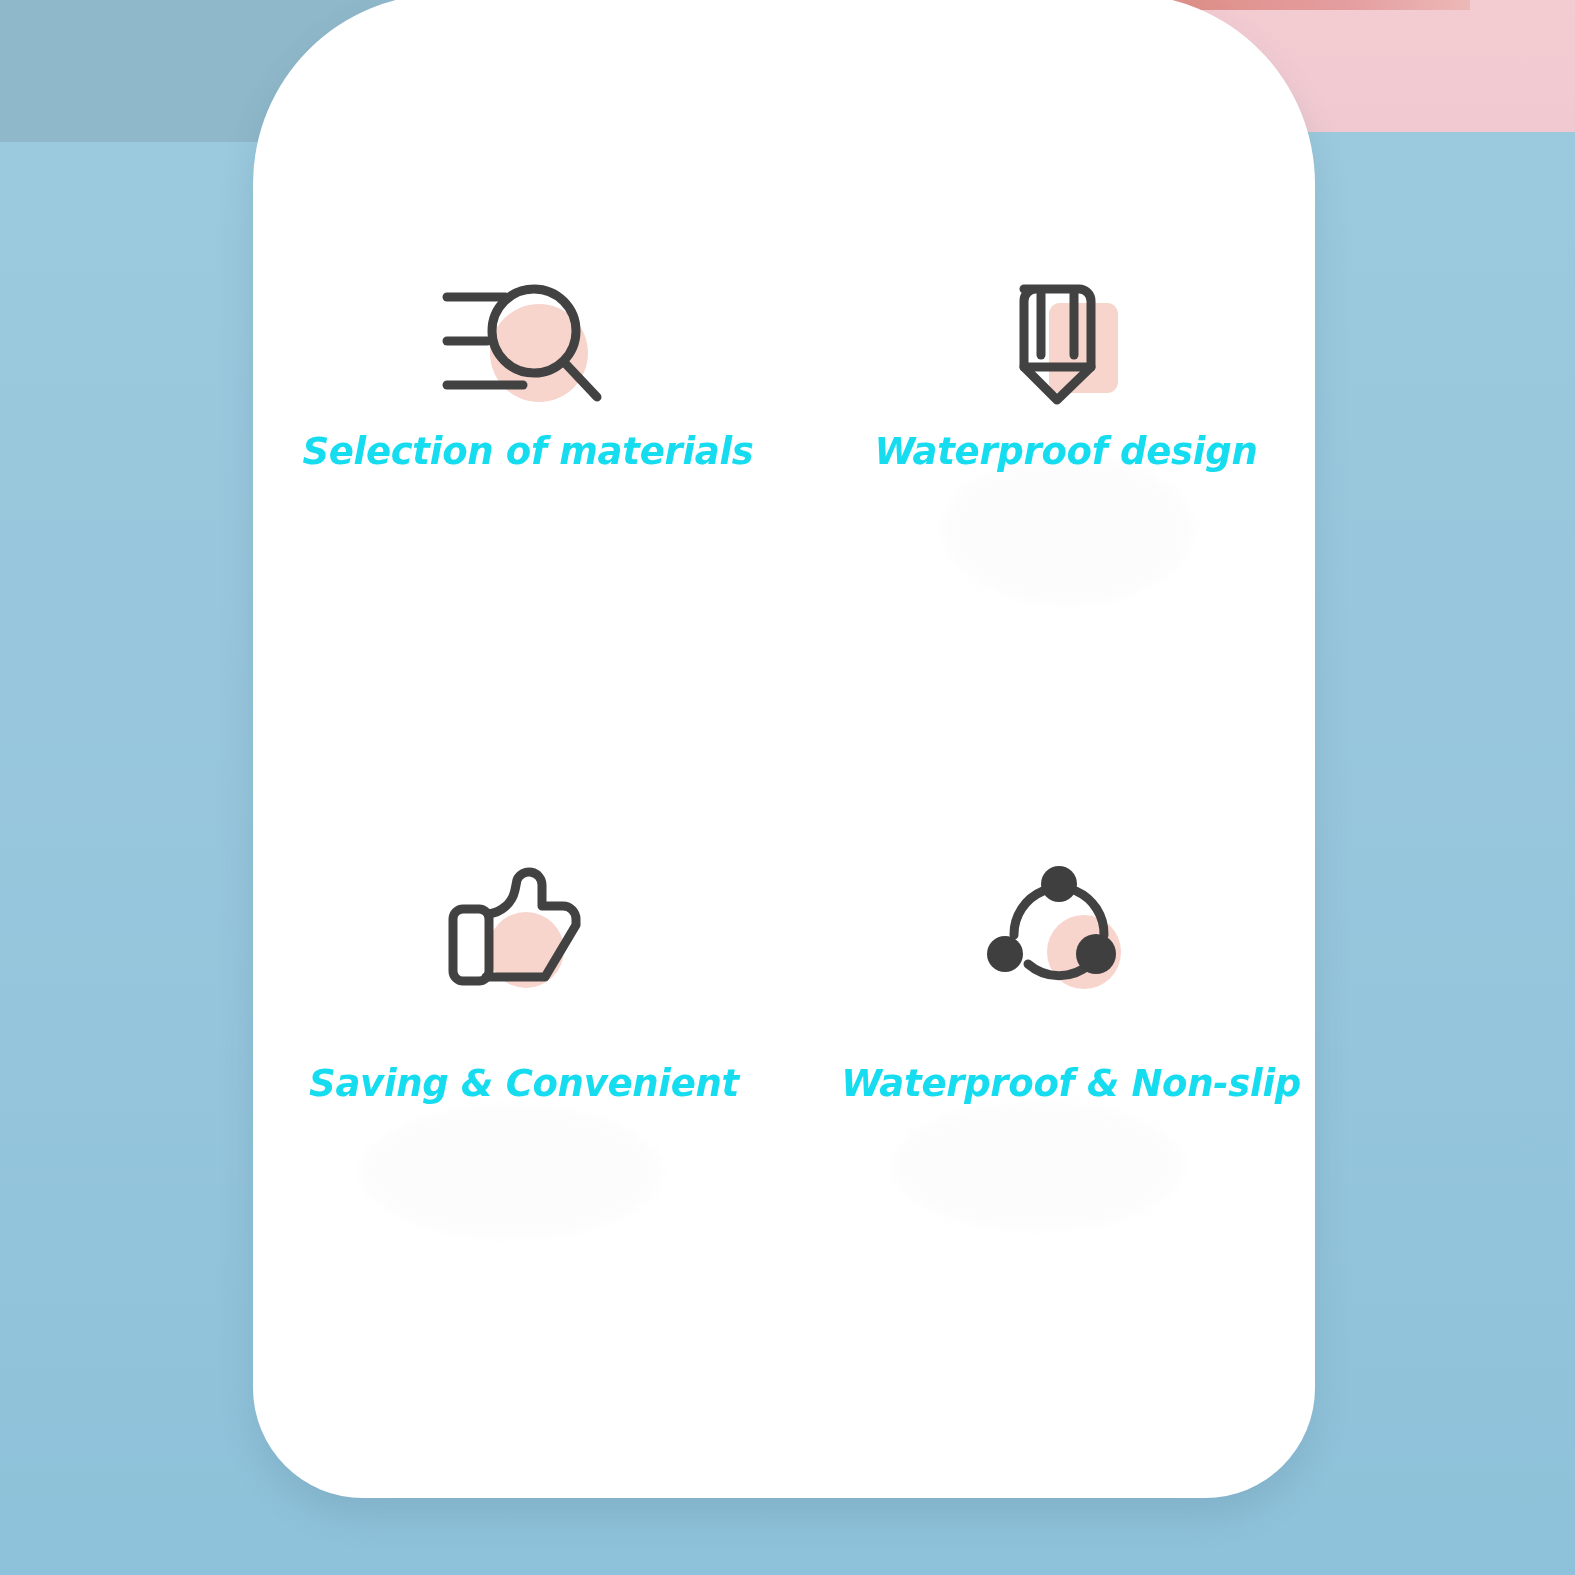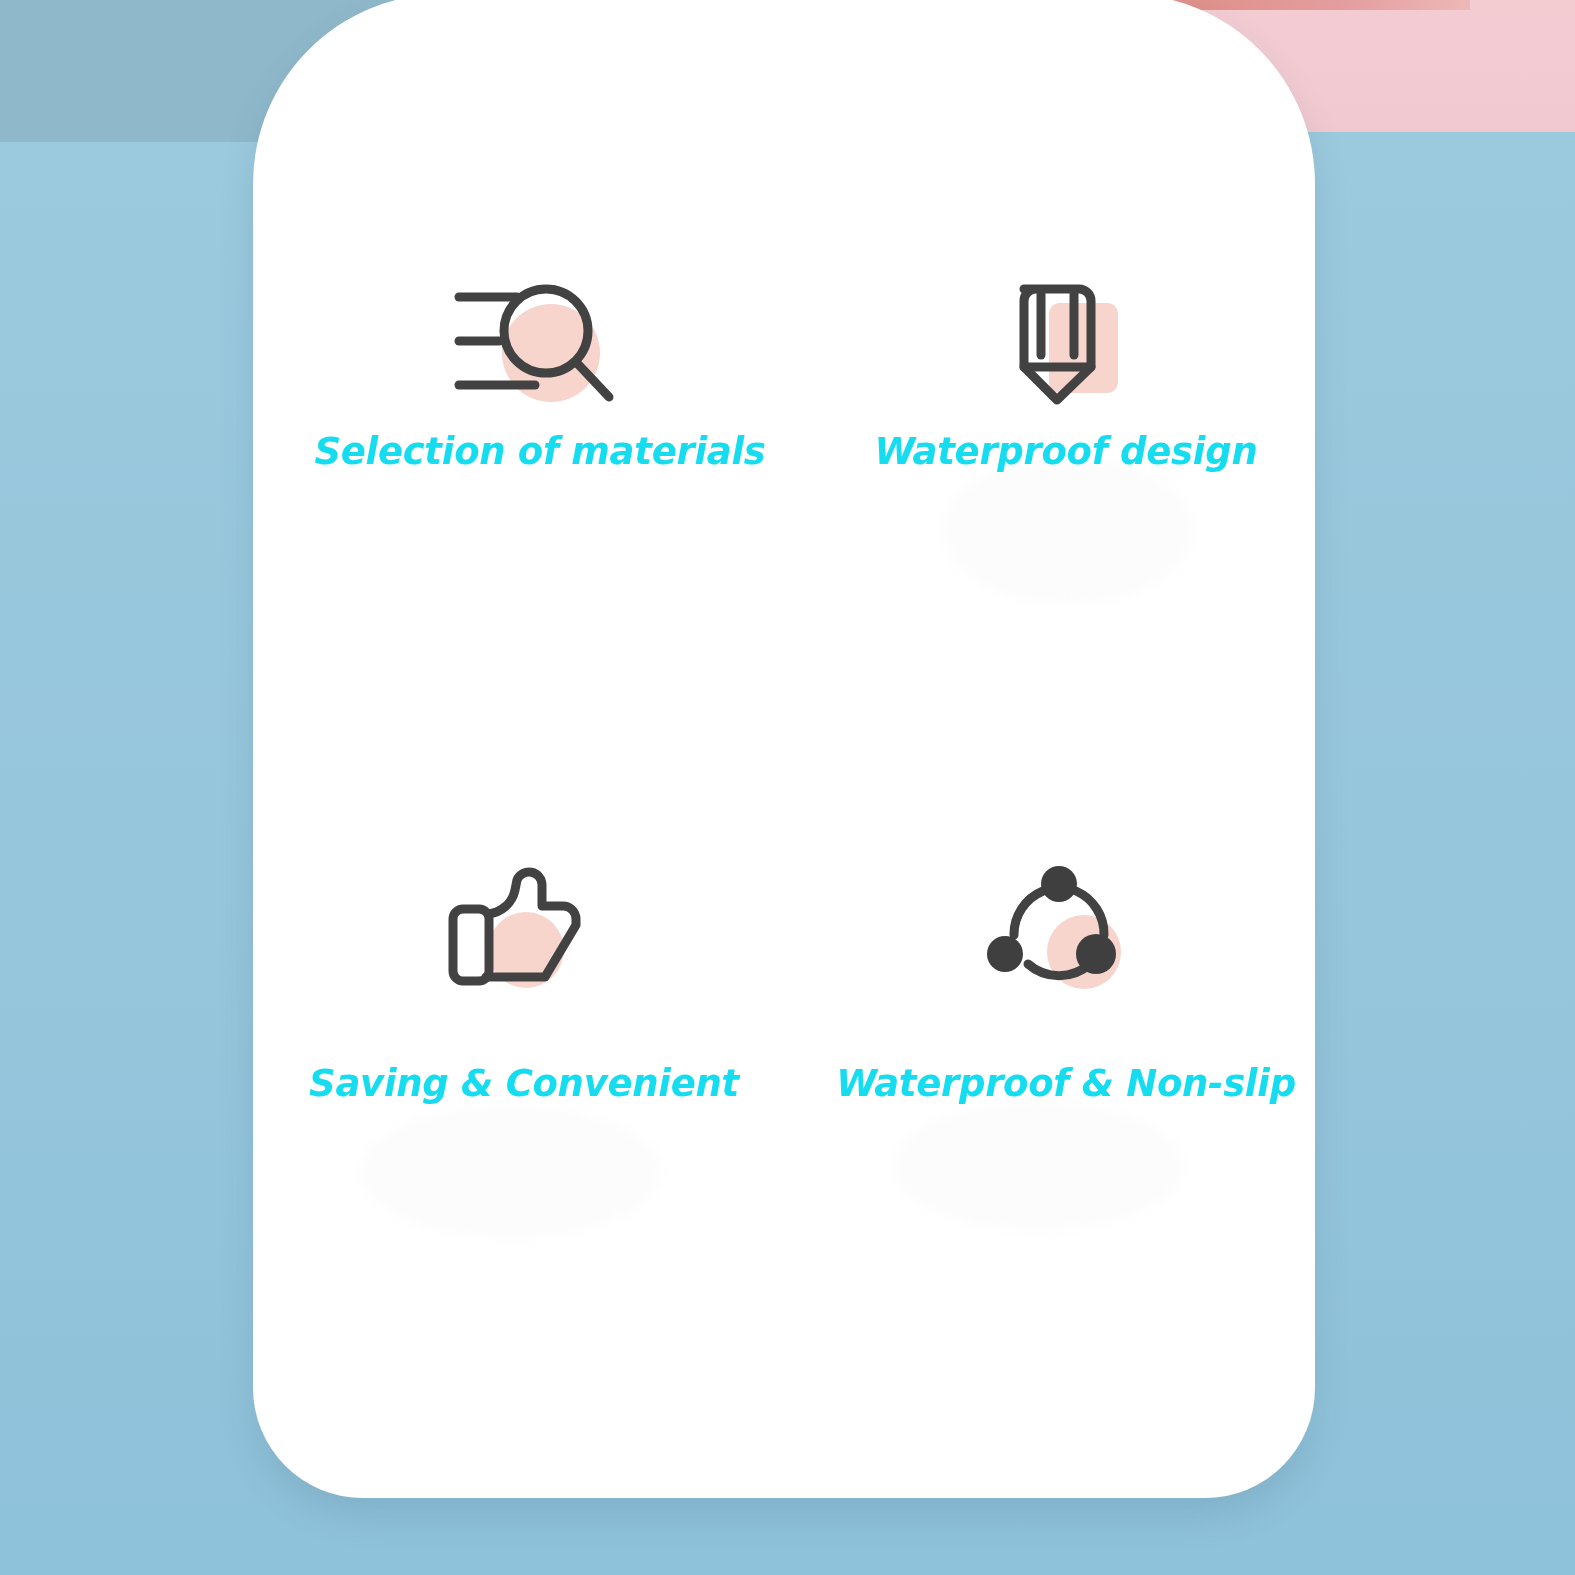--- a/index.html
+++ b/index.html
@@ -78,24 +78,24 @@
     top: 0;
     width: 1062px;
     height: 1504px;
   }
 
   .feature {
     position: absolute;
     width: 470px;
     text-align: center;
   }
-  .feat-0 { left: 52px;  top: 276px; }
+  .feat-0 { left: 40px;  top: 276px; }
   .feat-1 { left: 578px; top: 276px; }
   .feat-2 { left: 36px;  top: 862px; }
-  .feat-3 { left: 578px; top: 862px; }
+  .feat-3 { left: 578px; top: 862px; text-align: right; }
 
   .icon-wrap {
     position: relative;
     width: 190px;
     height: 150px;
     margin: 0 auto;
   }
   .icon-wrap svg { position: absolute; left: 0; top: 0; }
 
   .feature-label {

